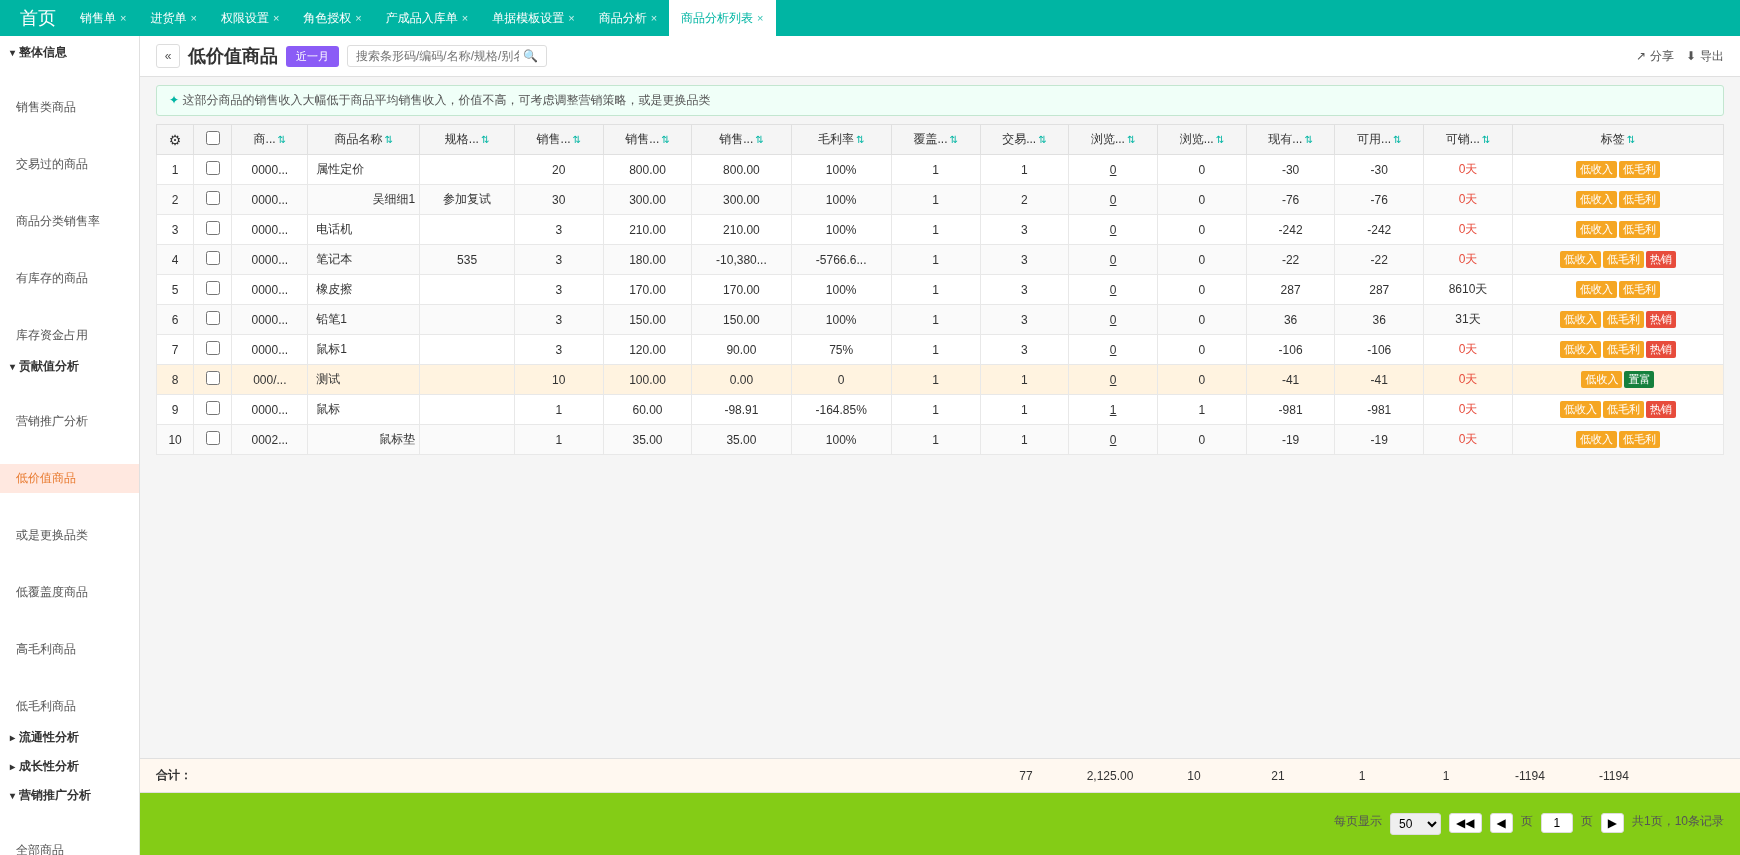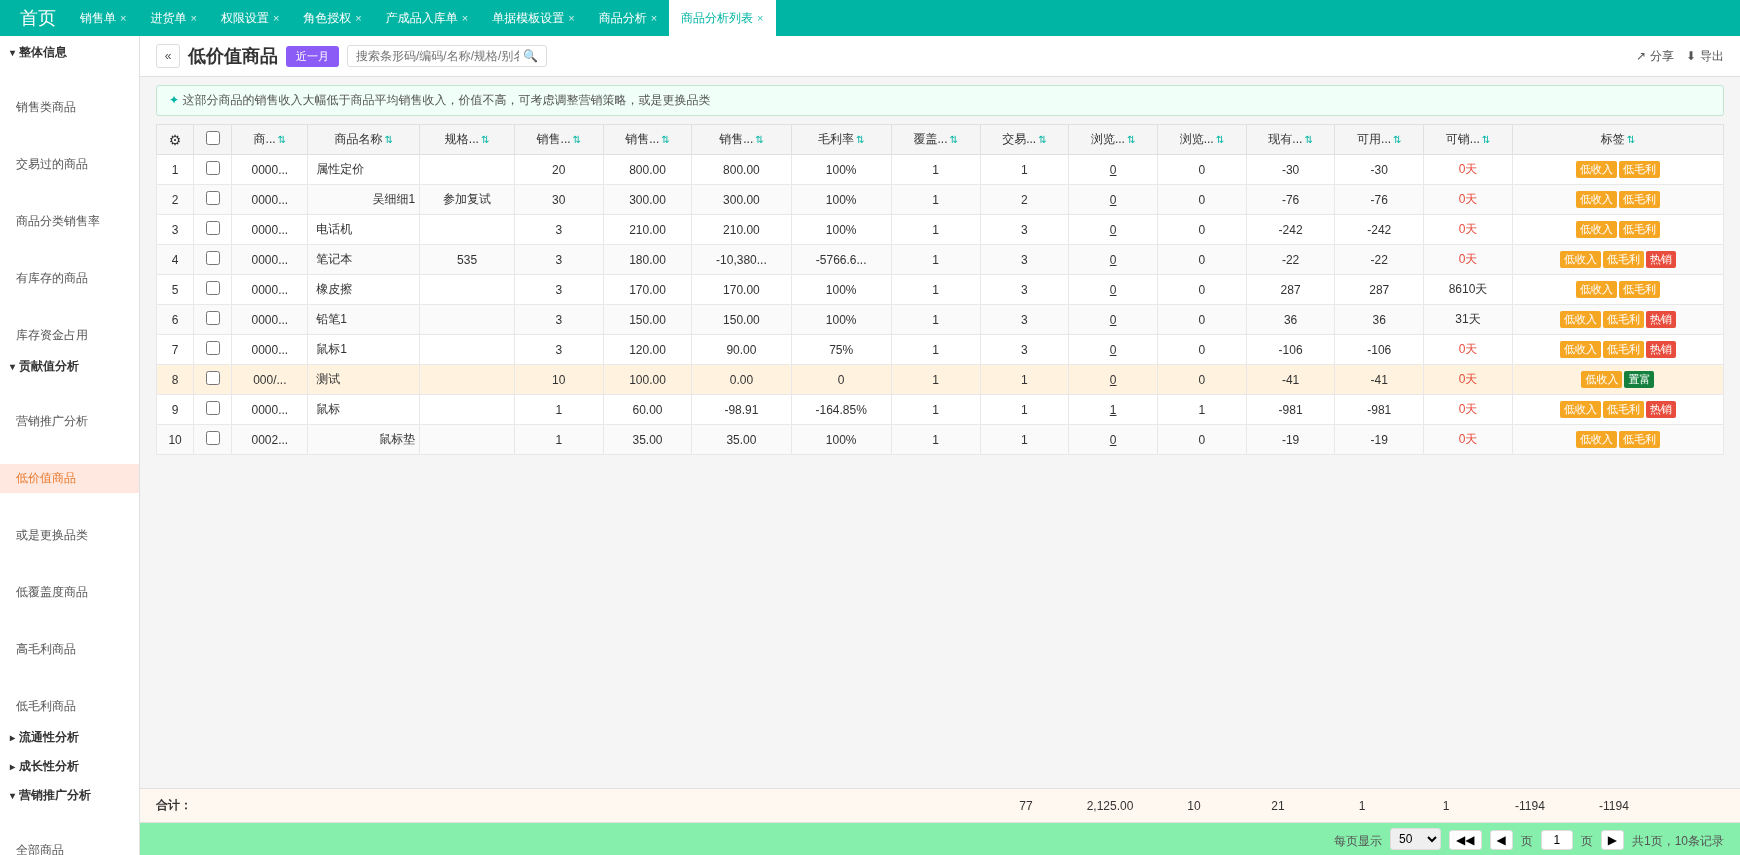--- a/index.html
+++ b/index.html
@@ -217,25 +217,25 @@
       display: flex;
       align-items: center;
       gap: 16px;
       font-size: 12px;
       color: #333;
     }
     .summary-label { font-weight: bold; }
 
     
     .pagination-bar {
-      background: #86efac;
+      background: #84cc16;
       border-top: 1px solid #e0e0e0;
-      padding: 5px 16px;
-      display: flex;
-      align-items: flex-end;
+      padding: 20px 16px;
+      display: flex;
+      align-items: flex-start;
       justify-content: flex-end;
       gap: 8px;
       font-size: 12px;
       color: #555;
     }
     .page-size-select {
       border: 1px solid #ddd;
       border-radius: 3px;
       padding: 2px 4px;
     }

